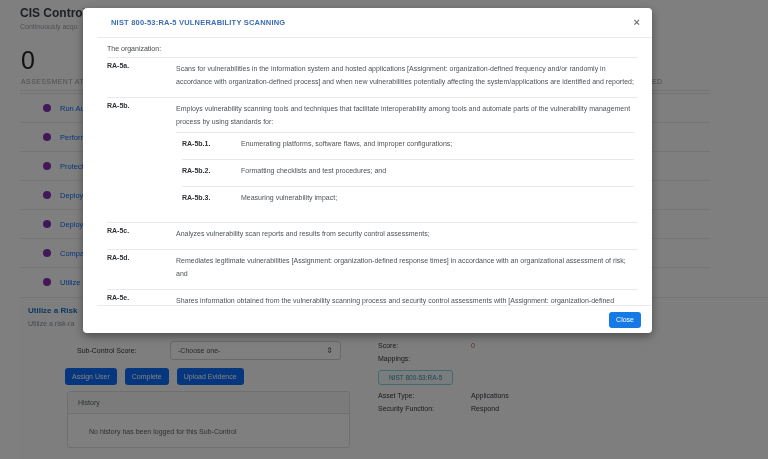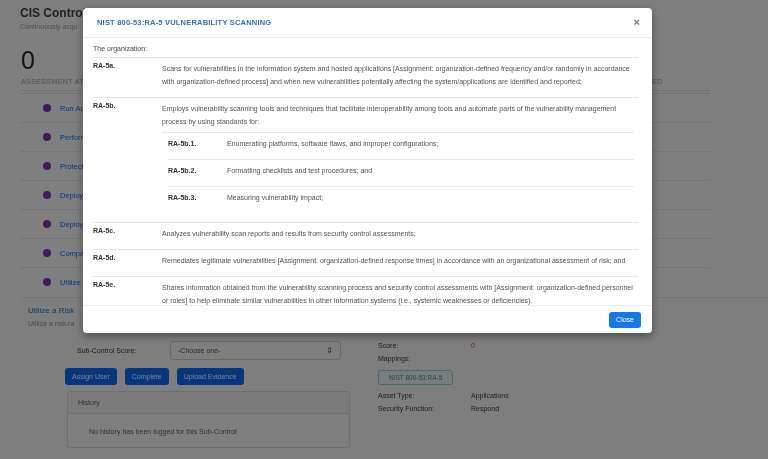--- a/index.html
+++ b/index.html
@@ -14,21 +14,21 @@
   .stat-label { position:absolute; left:21px; top:78px; font-size:7px; letter-spacing:.4px; color:#9aa0a6; }
   .stat-right { position:absolute; left:652px; top:78px; font-size:7px; letter-spacing:.4px; color:#9aa0a6; }
   .stats-divider { position:absolute; left:20px; top:90px; width:690px; height:0; border-top:1px solid #e3e6e9; }
 
   .control-list { position:absolute; left:20px; top:93px; width:690px; }
   .list-row { display:flex; align-items:center; height:29px; padding-left:23px; border-top:1px solid #e9ebee; background:#ffffff; cursor:pointer; }
   .bullet { width:8px; height:8px; border-radius:50%; background:#8333b0; margin-right:9px; flex:0 0 auto; }
   .list-label { font-size:7.5px; color:#0d6efd; white-space:nowrap; overflow:hidden; }
 
   .expanded { position:absolute; left:20px; top:297px; width:748px; height:162px; border-top:1px solid #e9ebee; background:#fdfdfe; }
-  .exp-title { position:absolute; left:8px; top:8px; font-size:8px; font-weight:normal; color:#1971c2; white-space:nowrap; }
+  .exp-title { position:absolute; left:8px; top:8px; font-size:8px; font-weight:bold; color:#1971c2; white-space:nowrap; }
   .exp-sub { position:absolute; left:8px; top:22px; font-size:7px; color:#8a9199; white-space:nowrap; }
   .form-label { position:absolute; left:57px; top:49px; font-size:7px; color:#33383d; }
   .fake-select { position:absolute; left:150px; top:43px; width:171px; height:19px; border:1px solid #ced4da; border-radius:3px; background:#fff; display:flex; align-items:center; justify-content:space-between; padding:0 7px; cursor:pointer; }
   .fake-select .sel-value { font-size:7px; color:#495057; }
   .fake-select .sel-arrows { font-size:8px; color:#495057; }
   .btn-row { position:absolute; left:45px; top:70px; display:flex; gap:8px; }
   .btn { height:17px; padding:0 7px; background:#0d6efd; color:#fff; border:none; border-radius:3px; font-size:7px; font-family:"Liberation Sans",sans-serif; cursor:pointer; }
   .history { position:absolute; left:47px; top:93px; width:283px; height:57px; border:1px solid #dcdfe2; border-radius:3px; background:#fff; }
   .history-header { height:22px; background:#f6f7f8; border-bottom:1px solid #dcdfe2; display:flex; align-items:center; padding-left:10px; font-size:7px; color:#5a6066; border-radius:3px 3px 0 0; }
   .history-body { display:flex; align-items:center; padding-left:21px; height:34px; font-size:7px; color:#5a6066; }
@@ -36,21 +36,21 @@
   .kv { display:flex; margin-bottom:6px; }
   .kv .k { width:93px; font-size:7px; color:#33383d; }
   .kv .v { font-size:7px; color:#33383d; }
   .kv .v.red { color:#d9534f; }
   .chip { display:inline-block; margin:0 0 7px 0; padding:3px 10px; border:1px solid #8fd0e0; border-radius:3px; background:#f4fbfd; color:#3b8ca3; font-size:6.5px; cursor:pointer; }
 
   
   .overlay { position:absolute; inset:0; background:rgba(0,0,0,0.5); z-index:10; }
 
   
-  .modal { position:absolute; left:83px; top:8px; width:569px; height:325px; background:#ffffff; border-radius:4px; box-shadow:0 3px 9px rgba(0,0,0,.4); z-index:20; display:flex; flex-direction:column; }
+  .modal { position:absolute; left:83px; top:8px; width:569px; height:325px; background:#ffffff; border-radius:4px; box-shadow:0 3px 9px rgba(0,0,0,.4); z-index:20; display:flex; flex-direction:column;padding-left:14px; }
   .modal-header { flex:0 0 30px; display:flex; align-items:center; justify-content:space-between; padding:0 12px 0 14px; border-bottom:1px solid #e8eaec; }
   .modal-title { font-size:7.5px; font-weight:bold; letter-spacing:.2px; color:#3b6cb5; }
   .modal-close { font-size:11px; color:#777; font-weight:bold; cursor:pointer; line-height:1; }
   .modal-body { flex:1 1 auto; overflow:hidden; padding:5px 14px 0 10px; }
   .org-line { font-size:7px; color:#45494d; margin:2px 0 5px 0; }
   .req-table { border-top:1px solid #e6e8ea; }
   .req-row { display:grid; grid-template-columns:69px 1fr; padding:4px 0 9px 0; }
   .req-row + .req-row { border-top:1px solid #e6e8ea; }
   .req-id { font-size:7px; font-weight:bold; color:#2f3337; }
   .req-text { font-size:7px; line-height:13px; color:#4d5257; padding-right:4px; }

